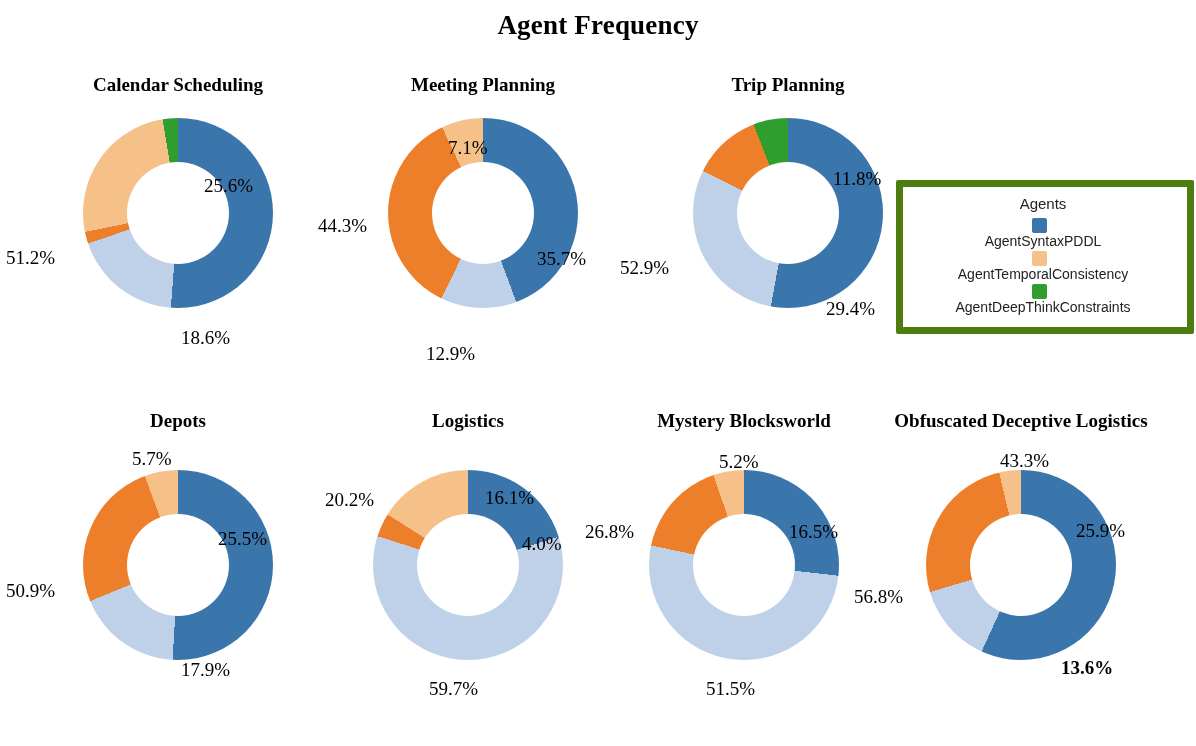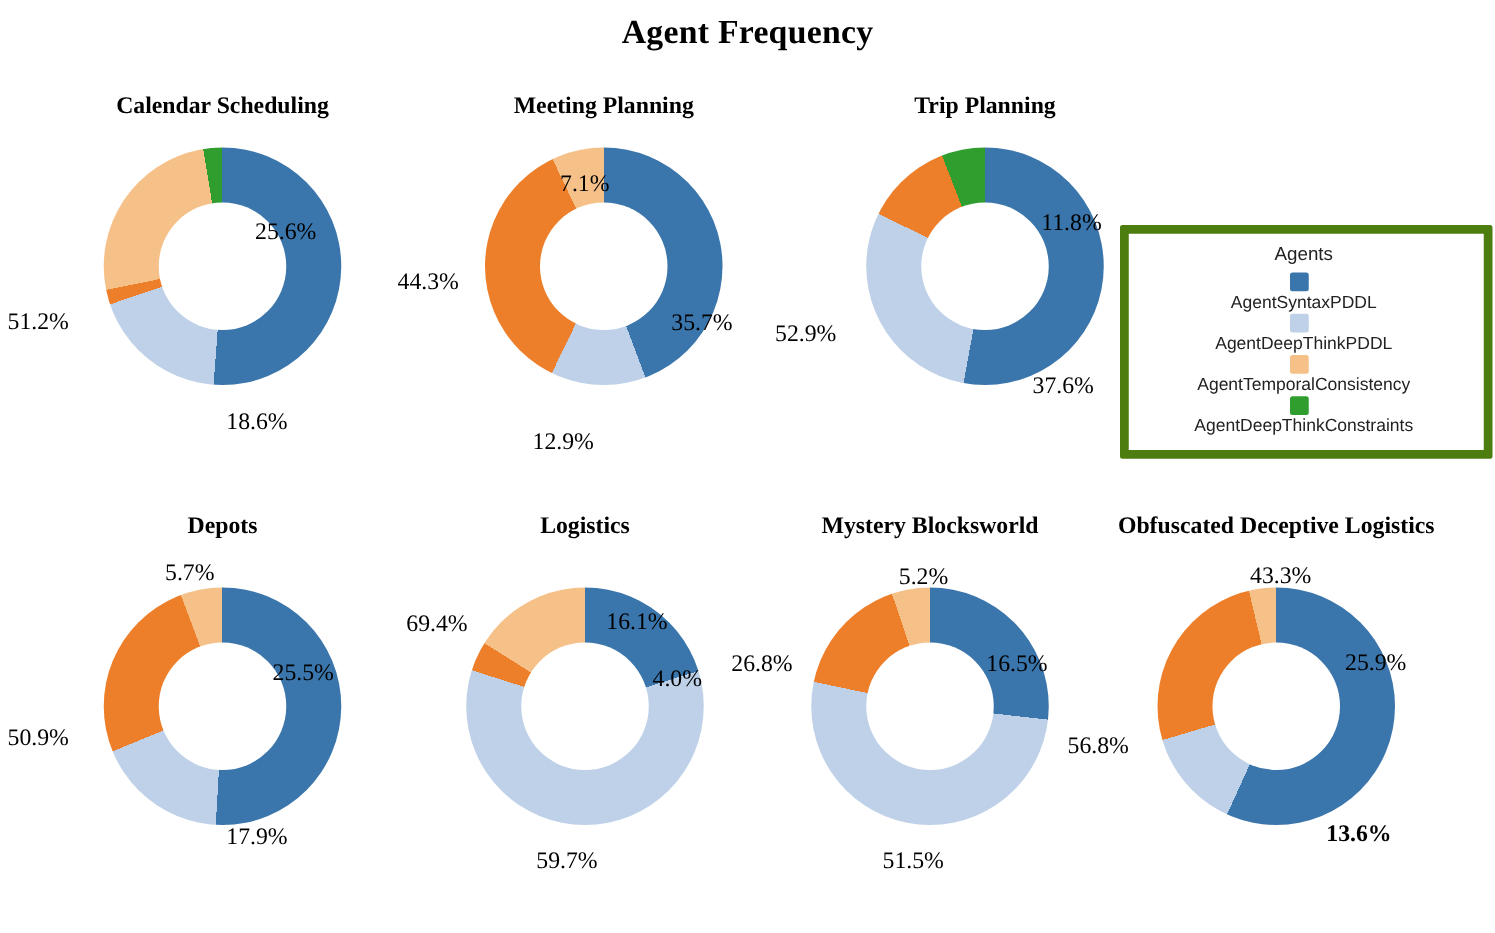--- a/index.html
+++ b/index.html
@@ -138,35 +138,31 @@
   </div>
 
   <div class="panel" style="left:638px; top:74px; width:300px; height:300px;">
     <div class="panel-title">Trip Planning</div>
     <div class="donut-wrap" style="top:44px;">
       <div class="donut" id="donut-2" style="width: 190px; height: 190px; background: conic-gradient(rgb(58, 117, 171) 0deg, rgb(58, 117, 171) 190.44deg, rgb(190, 209, 232) 190.44deg, rgb(190, 209, 232) 296.28deg, rgb(238, 127, 42) 296.28deg, rgb(238, 127, 42) 338.76deg, rgb(47, 158, 47) 338.76deg, rgb(47, 158, 47) 360deg);">
         <div class="hole" style="width:102px;height:102px;"></div>
       </div>
     </div>
     <div class="slice-label" style="left:-18px; top:183px;">52.9%</div>
-    <div class="slice-label" style="left:188px; top:224px;">37.6%</div>
+    <div class="slice-label" style="left:188px; top:224px;">29.4%</div>
     <div class="slice-label" style="left:195px; top:94px;">11.8%</div>
   </div>
 
   <div class="legend" style="left:896px; top:180px; width:268px;">
     <div class="legend-title">Agents</div>
     <div class="legend-row">
       <span class="legend-swatch" style="background:#3a75ab;"></span>
       <span class="legend-label">AgentSyntaxPDDL</span>
     </div>
     <div class="legend-row">
-      <span class="legend-swatch" style="background:#bed1e8;"></span>
-      <span class="legend-label">AgentDeepThinkPDDL</span>
-    </div>
-    <div class="legend-row">
       <span class="legend-swatch" style="background:#f6c189;"></span>
       <span class="legend-label">AgentTemporalConsistency</span>
     </div>
     <div class="legend-row">
       <span class="legend-swatch" style="background:#2f9e2f;"></span>
       <span class="legend-label">AgentDeepThinkConstraints</span>
     </div>
   </div>
 
   <div class="panel" style="left:28px; top:410px; width:300px; height:310px;">
@@ -182,21 +178,21 @@
     <div class="slice-label" style="left:104px; top:38px;">5.7%</div>
   </div>
 
   <div class="panel" style="left:318px; top:410px; width:300px; height:310px;">
     <div class="panel-title">Logistics</div>
     <div class="donut-wrap" style="top:60px;">
       <div class="donut" id="donut-4" style="width: 190px; height: 190px; background: conic-gradient(rgb(58, 117, 171) 0deg, rgb(58, 117, 171) 72.72deg, rgb(190, 209, 232) 72.72deg, rgb(190, 209, 232) 287.64deg, rgb(238, 127, 42) 287.64deg, rgb(238, 127, 42) 302.04deg, rgb(246, 193, 137) 302.04deg, rgb(246, 193, 137) 360deg);">
         <div class="hole" style="width:102px;height:102px;"></div>
       </div>
     </div>
-    <div class="slice-label" style="left:7px; top:79px;">69.4%</div>
+    <div class="slice-label" style="left:7px; top:79px;">20.2%</div>
     <div class="slice-label" style="left:111px; top:268px;">59.7%</div>
     <div class="slice-label" style="left:204px; top:123px;">4.0%</div>
     <div class="slice-label" style="left:167px; top:77px;">16.1%</div>
   </div>
 
   <div class="panel" style="left:594px; top:410px; width:300px; height:310px;">
     <div class="panel-title">Mystery Blocksworld</div>
     <div class="donut-wrap" style="top:60px;">
       <div class="donut" id="donut-5" style="width: 190px; height: 190px; background: conic-gradient(rgb(58, 117, 171) 0deg, rgb(58, 117, 171) 96.48deg, rgb(190, 209, 232) 96.48deg, rgb(190, 209, 232) 281.88deg, rgb(238, 127, 42) 281.88deg, rgb(238, 127, 42) 341.28deg, rgb(246, 193, 137) 341.28deg, rgb(246, 193, 137) 360deg);">
         <div class="hole" style="width:102px;height:102px;"></div>

